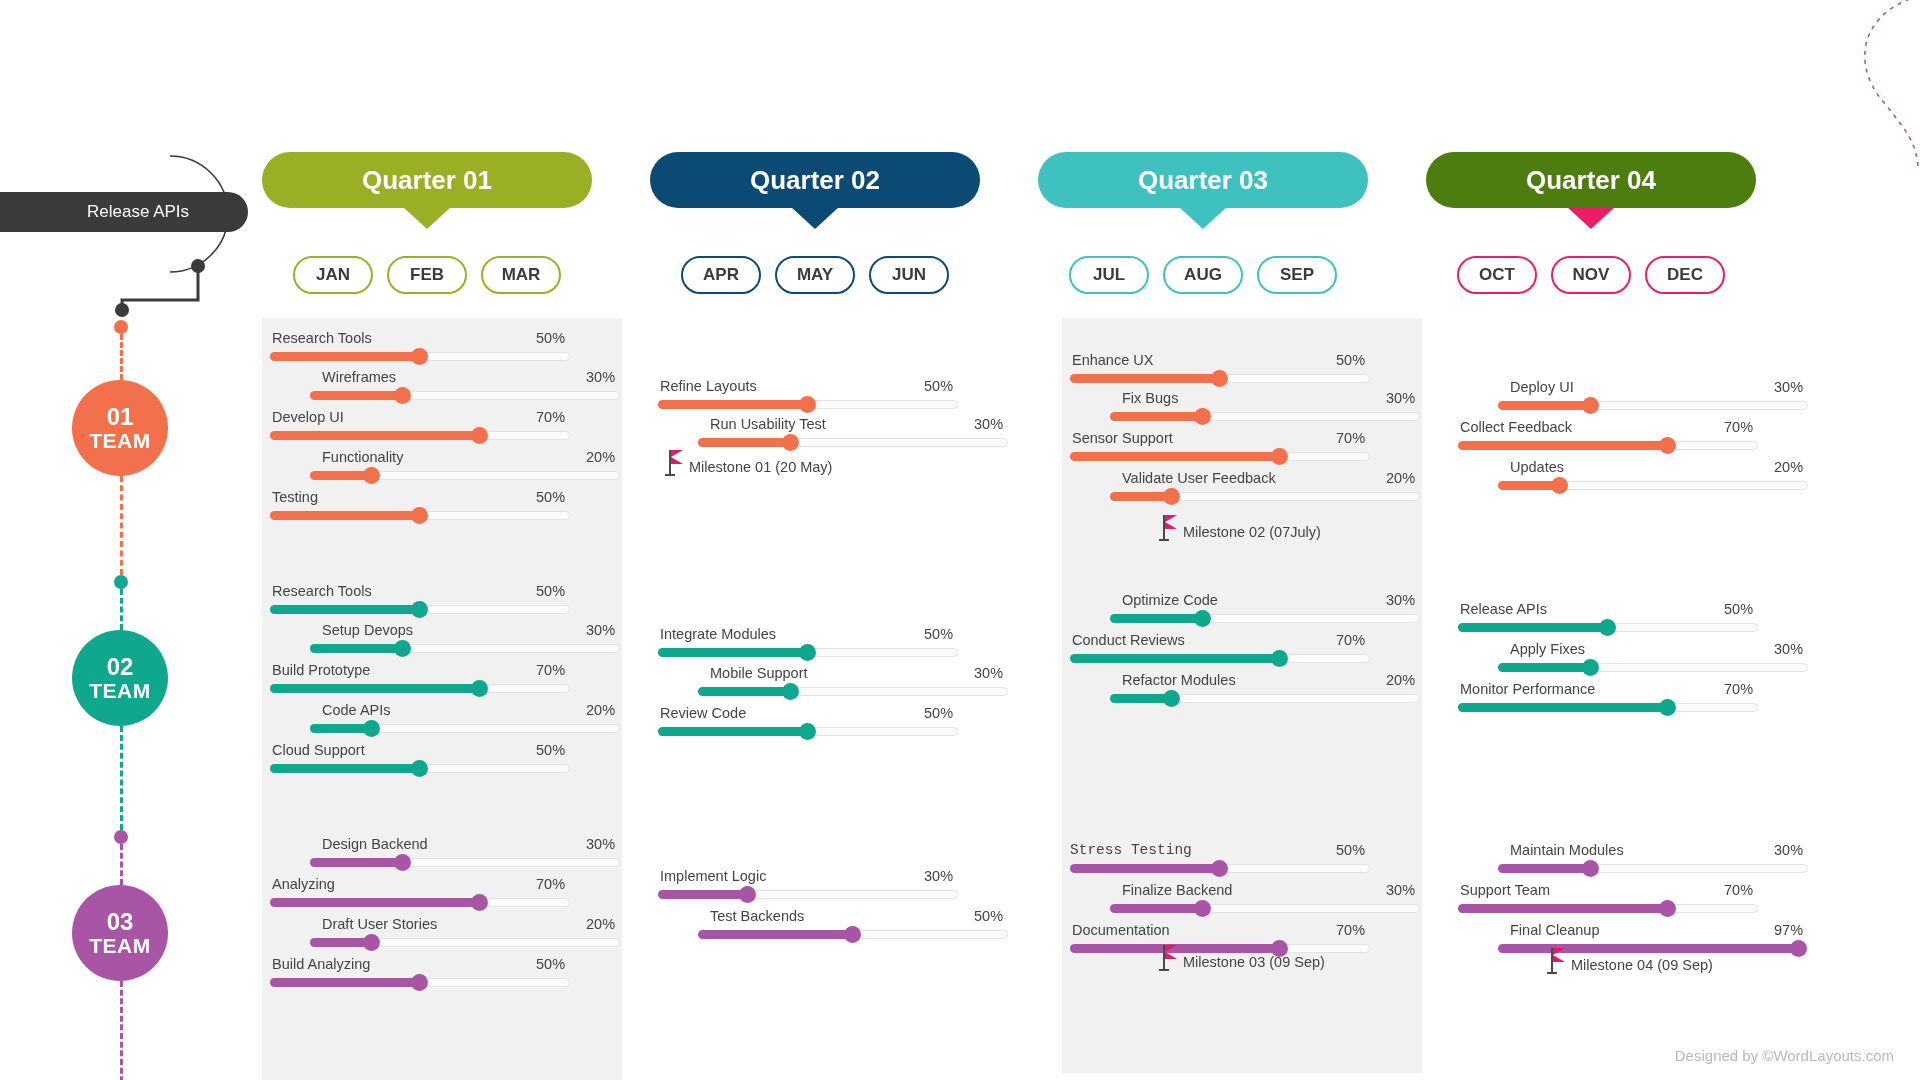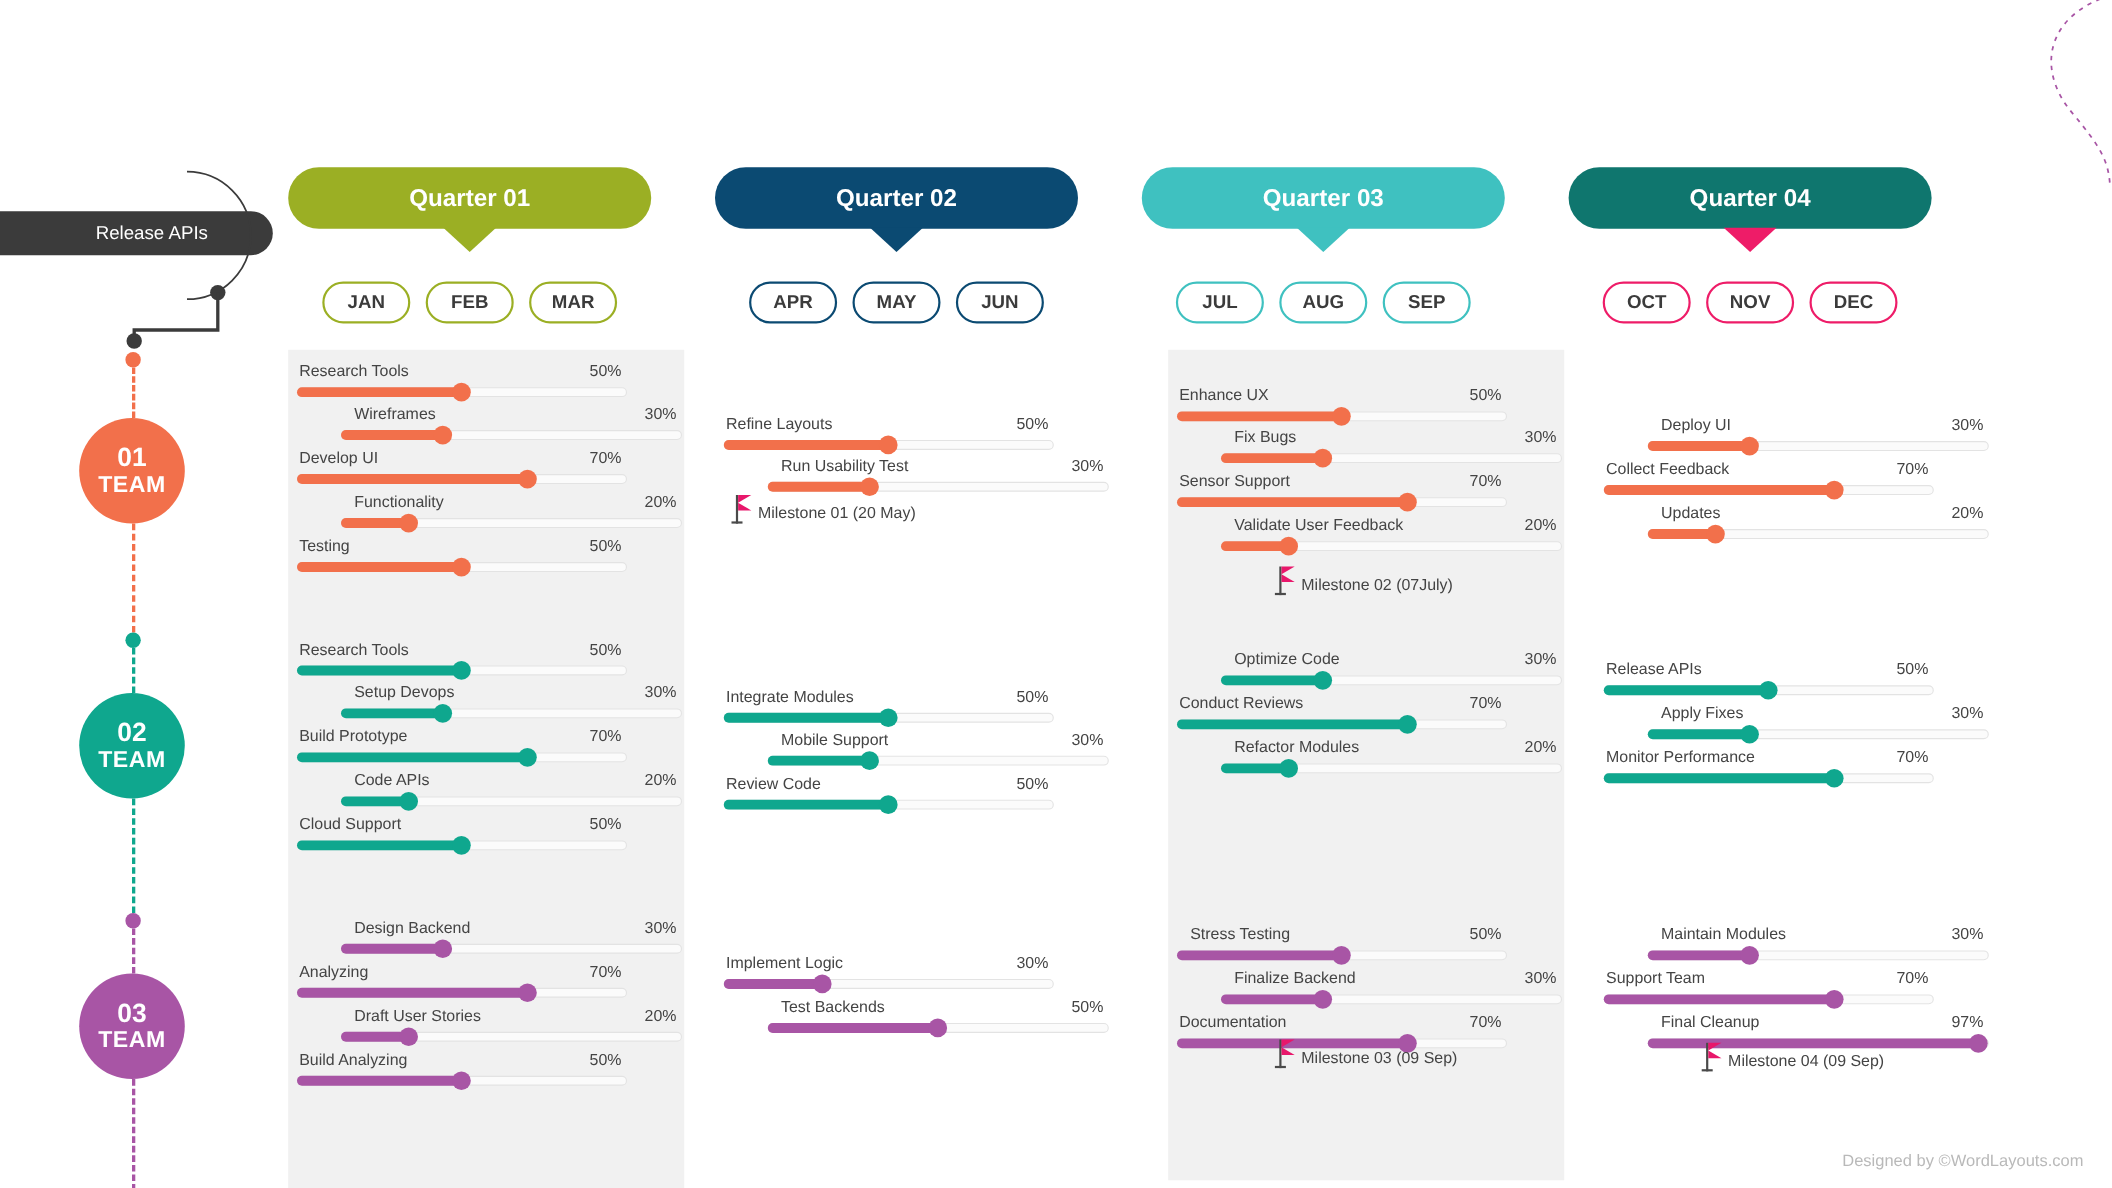--- a/index.html
+++ b/index.html
@@ -52,21 +52,21 @@
   }
   .team-circle .num { font-size: 24px; font-weight: 600; }
   .team-circle .word { font-size: 21px; font-weight: 600; letter-spacing: .5px; }
 
   
   .qcol { position: absolute; top: 0; }
   .qhead {
     position: relative;
     height: 56px; border-radius: 28px;
     display: flex; align-items: center; justify-content: center;
-    color: #fff; font-size: 22px; font-weight: 700;
+    color: #fff; font-size: 26px; font-weight: 700;
   }
   .qhead .tail {
     position: absolute; left: 50%; bottom: -21px; transform: translateX(-50%);
     width: 0; height: 0;
     border-left: 24px solid transparent;
     border-right: 24px solid transparent;
     border-top: 22px solid;
   }
   .months { display: flex; gap: 14px; justify-content: center; margin-top: 48px; }
   .month-pill {
@@ -194,21 +194,21 @@
           <span>Quarter 03</span>
           <div class="tail" style="border-top-color: rgb(63, 193, 192);"></div>
         </div>
         <div class="months">
           <div class="month-pill" style="border-color: rgb(63, 193, 192);">JUL</div>
           <div class="month-pill" style="border-color: rgb(63, 193, 192);">AUG</div>
           <div class="month-pill" style="border-color: rgb(63, 193, 192);">SEP</div>
         </div>
       </div>
       <div class="qcol" style="left: 1426px; width: 330px; top: 152px;">
-        <div class="qhead" style="background: #0f766e;">
+        <div class="qhead" style="background: #4d7c0f;">
           <span>Quarter 04</span>
           <div class="tail" style="border-top-color: rgb(238, 28, 104);"></div>
         </div>
         <div class="months">
           <div class="month-pill" style="border-color: rgb(238, 28, 104);">OCT</div>
           <div class="month-pill" style="border-color: rgb(238, 28, 104);">NOV</div>
           <div class="month-pill" style="border-color: rgb(238, 28, 104);">DEC</div>
         </div>
       </div>
     </div>
@@ -414,21 +414,21 @@
       <div class="knob" style="left: 209px; background: rgb(15, 167, 142);"></div>
     </div>
     <div class="task" style="left: 1062px; top: 672px; width: 400px;">
       <div class="task-label" style="left: 60px;">Refactor Modules</div>
       <div class="task-pct" style="left: 324px;">20%</div>
       <div class="track" style="left: 48px; width: 310px;"></div>
       <div class="fill" style="left: 48px; width: 62px; background: rgb(15, 167, 142);"></div>
       <div class="knob" style="left: 101px; background: rgb(15, 167, 142);"></div>
     </div>
     <div class="task" style="left: 1062px; top: 842px; width: 400px;">
-      <div class="task-label" style="left: 20px;">Stress Testing</div>
+      <div class="task-label" style="left: 8px; font-family: Liberation Mono, monospace;">Stress Testing</div>
       <div class="task-pct" style="left: 274px;">50%</div>
       <div class="track" style="left: 8px; width: 300px;"></div>
       <div class="fill" style="left: 8px; width: 150px; background: rgb(168, 85, 165);"></div>
       <div class="knob" style="left: 149px; background: rgb(168, 85, 165);"></div>
     </div>
     <div class="task" style="left: 1062px; top: 882px; width: 400px;">
       <div class="task-label" style="left: 60px;">Finalize Backend</div>
       <div class="task-pct" style="left: 324px;">30%</div>
       <div class="track" style="left: 48px; width: 310px;"></div>
       <div class="fill" style="left: 48px; width: 93px; background: rgb(168, 85, 165);"></div>

